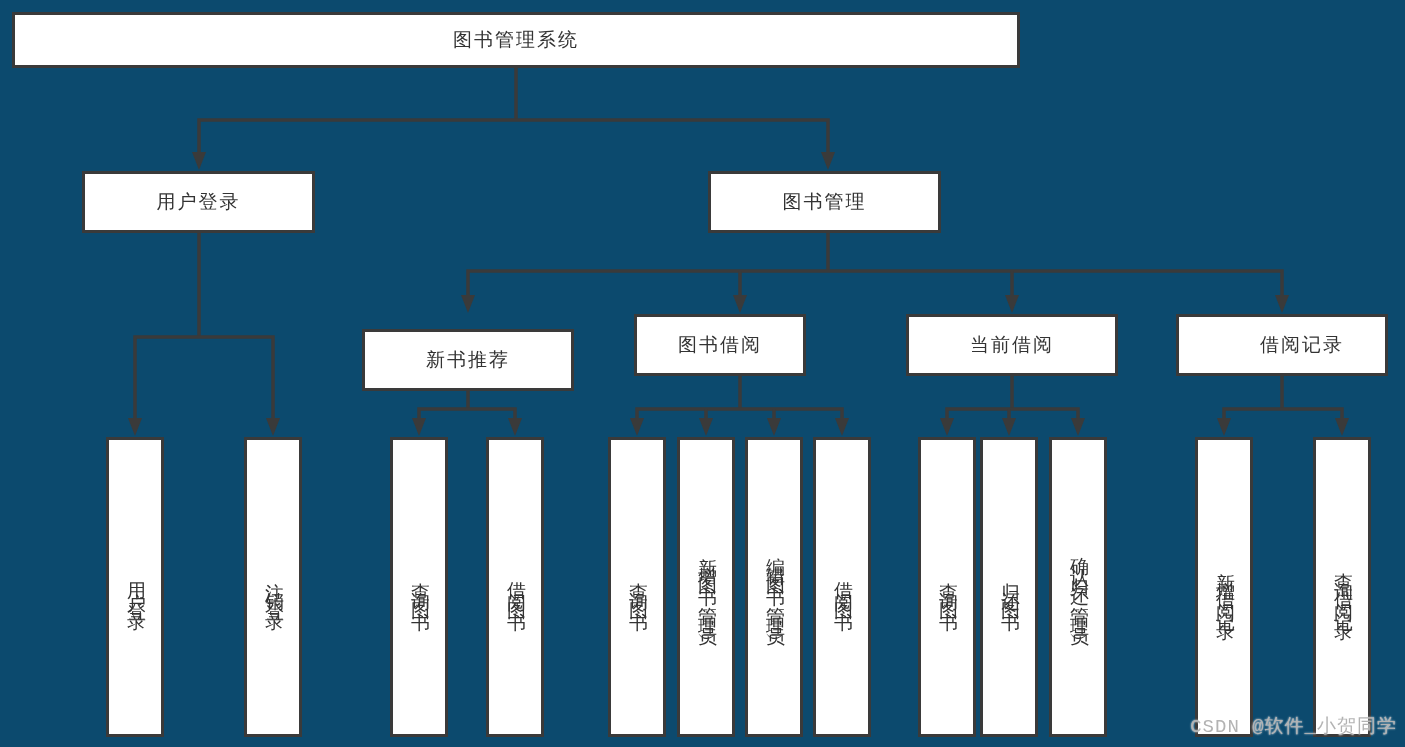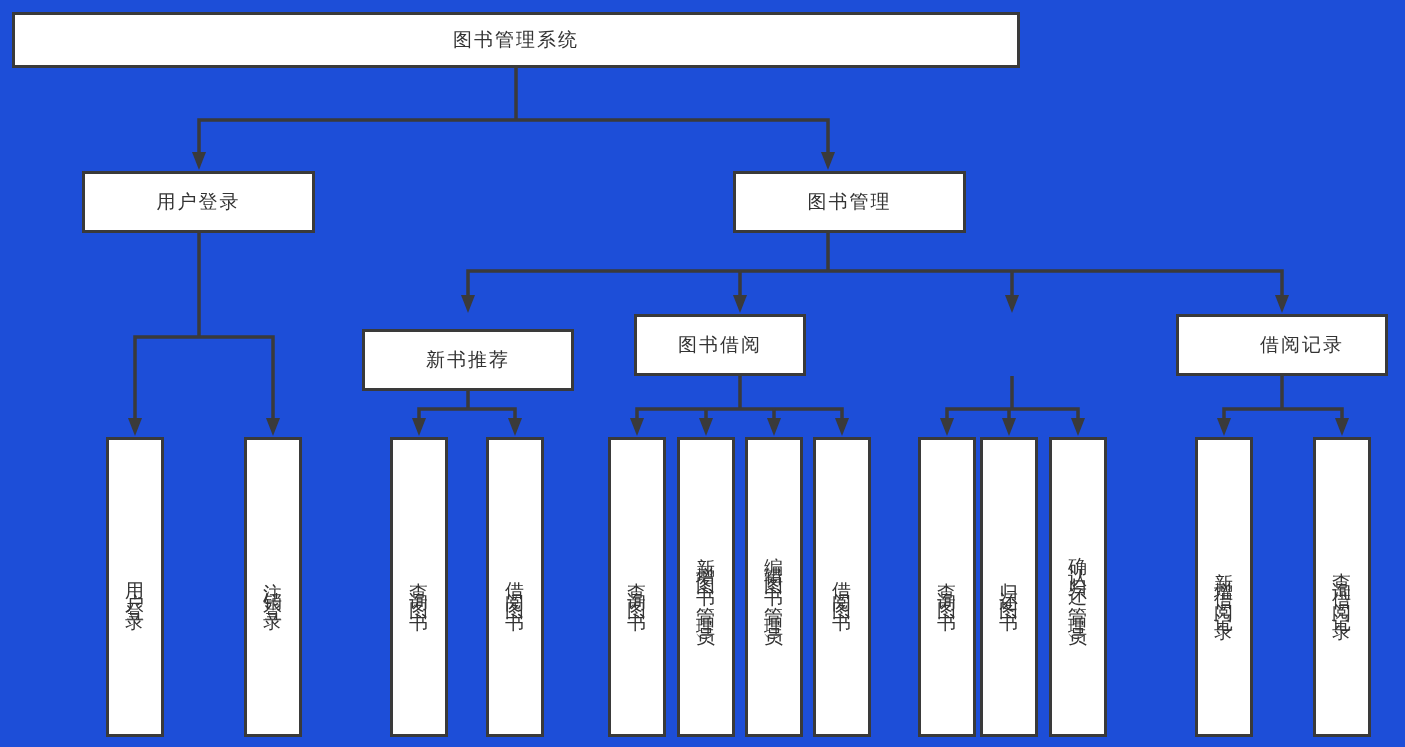--- a/index.html
+++ b/index.html
@@ -4,22 +4,22 @@
 <style>
   html, body {
     margin: 0;
     padding: 0;
     background: #ffffff;
   }
   .diagram {
     position: relative;
     width: 1405px;
     height: 747px;
-    background: #1d4ed8;
-    font-family: Liberation Serif, serif;
+    background: #0c4a6e;
+    font-family: Liberation Mono, monospace;
     color: #333333;
     overflow: hidden;
   }
   .connector-layer {
     position: absolute;
     left: 0;
     top: 0;
     width: 1405px;
     height: 747px;
   }
@@ -47,21 +47,21 @@
     text-orientation: mixed;
     font-size: 19px;
     letter-spacing: 10px;
     line-height: 1;
     white-space: nowrap;
   }
   
   .n-root   { left: 12px;  top: 12px;  width: 1008px; height: 56px; }
   
   .n-login  { left: 82px;  top: 171px; width: 233px;  height: 62px; }
-  .n-mgmt   { left: 733px; top: 171px; width: 233px;  height: 62px; justify-content: center; }
+  .n-mgmt   { left: 708px; top: 171px; width: 233px;  height: 62px; justify-content: center; }
   
   .n-newrec { left: 362px;  top: 314px; width: 212px; height: 62px; margin-top: 15px; }
   .n-borrow { left: 634px;  top: 314px; width: 172px; height: 62px; }
   .n-current{ left: 906px;  top: 314px; width: 212px; height: 62px; }
   .n-record { left: 1176px; top: 314px; width: 212px; height: 62px; padding-left: 40px; }
   
   .l-1a { left: 106px;  }
   .l-1b { left: 244px;  }
   .l-2a { left: 390px;  }
   .l-2b { left: 486px;  }
@@ -153,20 +153,23 @@
   <div class="node hbox n-mgmt">
     <span>图书管理</span>
   </div>
 
   <div class="node hbox n-newrec">
     <span>新书推荐</span>
   </div>
   <div class="node hbox n-borrow">
     <span>图书借阅</span>
   </div>
+  <div class="node hbox n-current">
+    <span>当前借阅</span>
+  </div>
   <div class="node hbox n-record">
     <span>借阅记录</span>
   </div>
 
   <div class="node vbox l-1a">
     <span class="vtext">用户登录</span>
   </div>
   <div class="node vbox l-1b">
     <span class="vtext">注销登录</span>
   </div>
@@ -201,13 +204,14 @@
     <span class="vtext">确认归还（管理员）</span>
   </div>
 
   <div class="node vbox l-5a">
     <span class="vtext">新增借阅记录</span>
   </div>
   <div class="node vbox l-5b">
     <span class="vtext">查询借阅记录</span>
   </div>
 
+  <div class="watermark">CSDN @软件_小贺同学</div>
 </div>
 
 </body></html>

